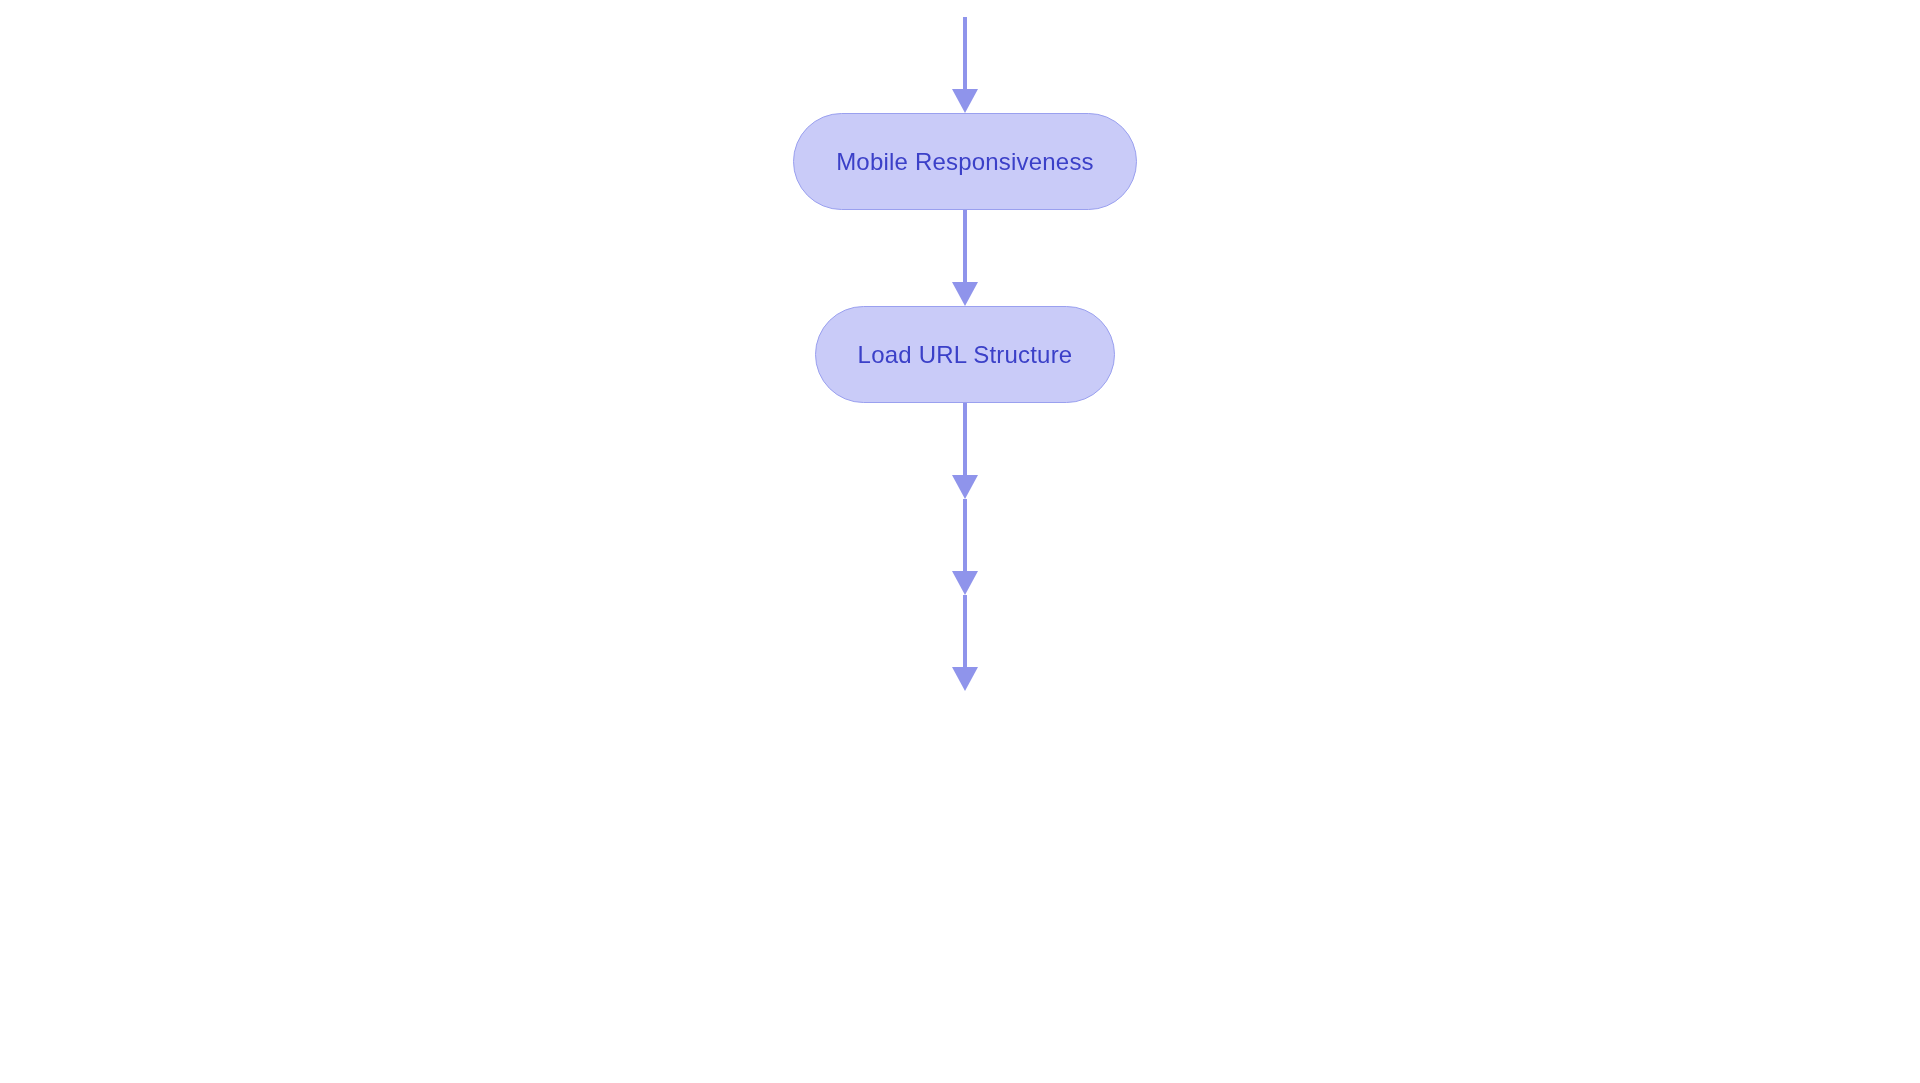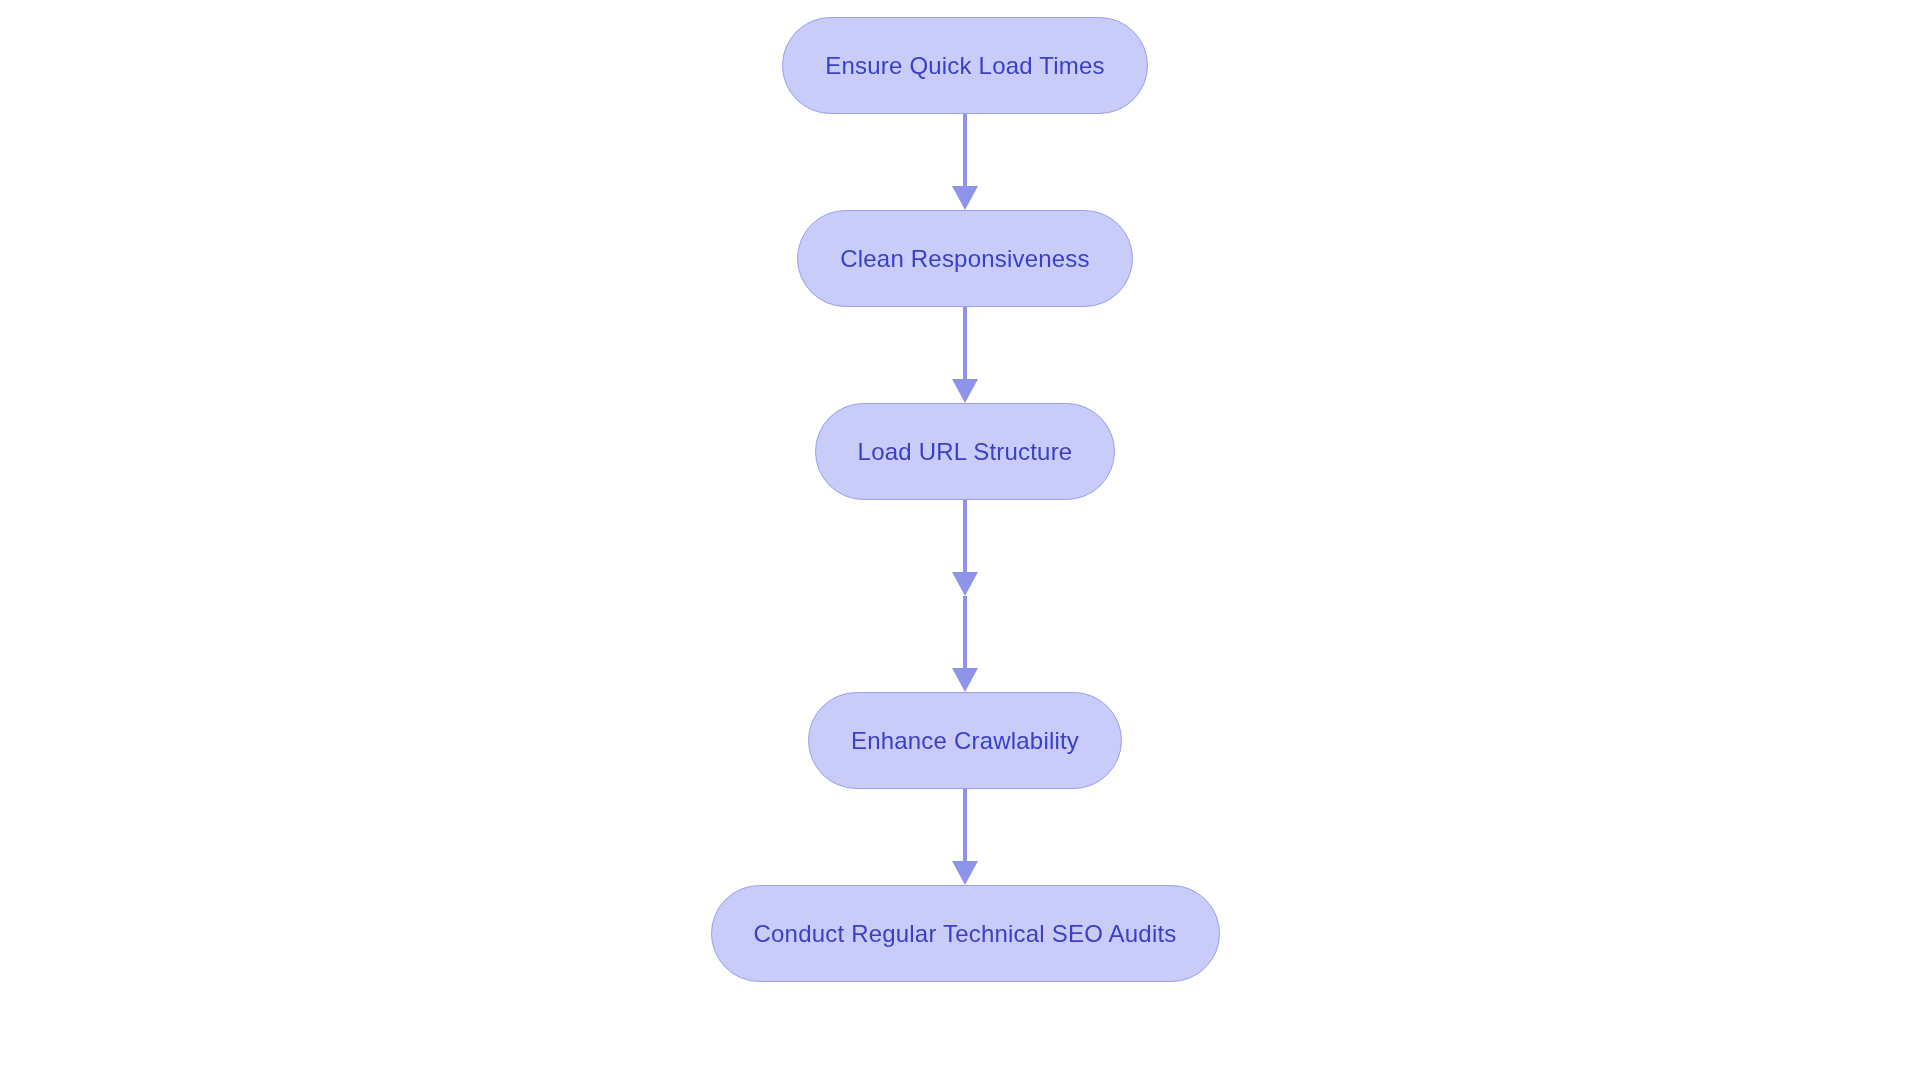--- a/index.html
+++ b/index.html
@@ -55,31 +55,28 @@
     border-right:13px solid transparent;
     border-top:24px solid var(--arrow);
   }
 </style>
 </head>
 <body>
 
 <div class="canvas">
   <div class="column">
 
-    <div class="node">
-      <span>Ensure Quick Load Times</span>
-    </div>
 
     <div class="arrow">
       <div class="line"></div>
       <div class="head"></div>
     </div>
 
     <div class="node">
-      <span>Clean Responsiveness</span>
+      <span>Mobile Responsiveness</span>
     </div>
 
     <div class="arrow">
       <div class="line"></div>
       <div class="head"></div>
     </div>
 
     <div class="node">
       <span>Load URL Structure</span>
     </div>
@@ -88,27 +85,21 @@
       <div class="line"></div>
       <div class="head"></div>
     </div>
 
 
     <div class="arrow">
       <div class="line"></div>
       <div class="head"></div>
     </div>
 
-    <div class="node">
-      <span>Enhance Crawlability</span>
-    </div>
 
     <div class="arrow">
       <div class="line"></div>
       <div class="head"></div>
     </div>
 
-    <div class="node">
-      <span>Conduct Regular Technical SEO Audits</span>
-    </div>
 
   </div>
 </div>
 
 </body></html>

